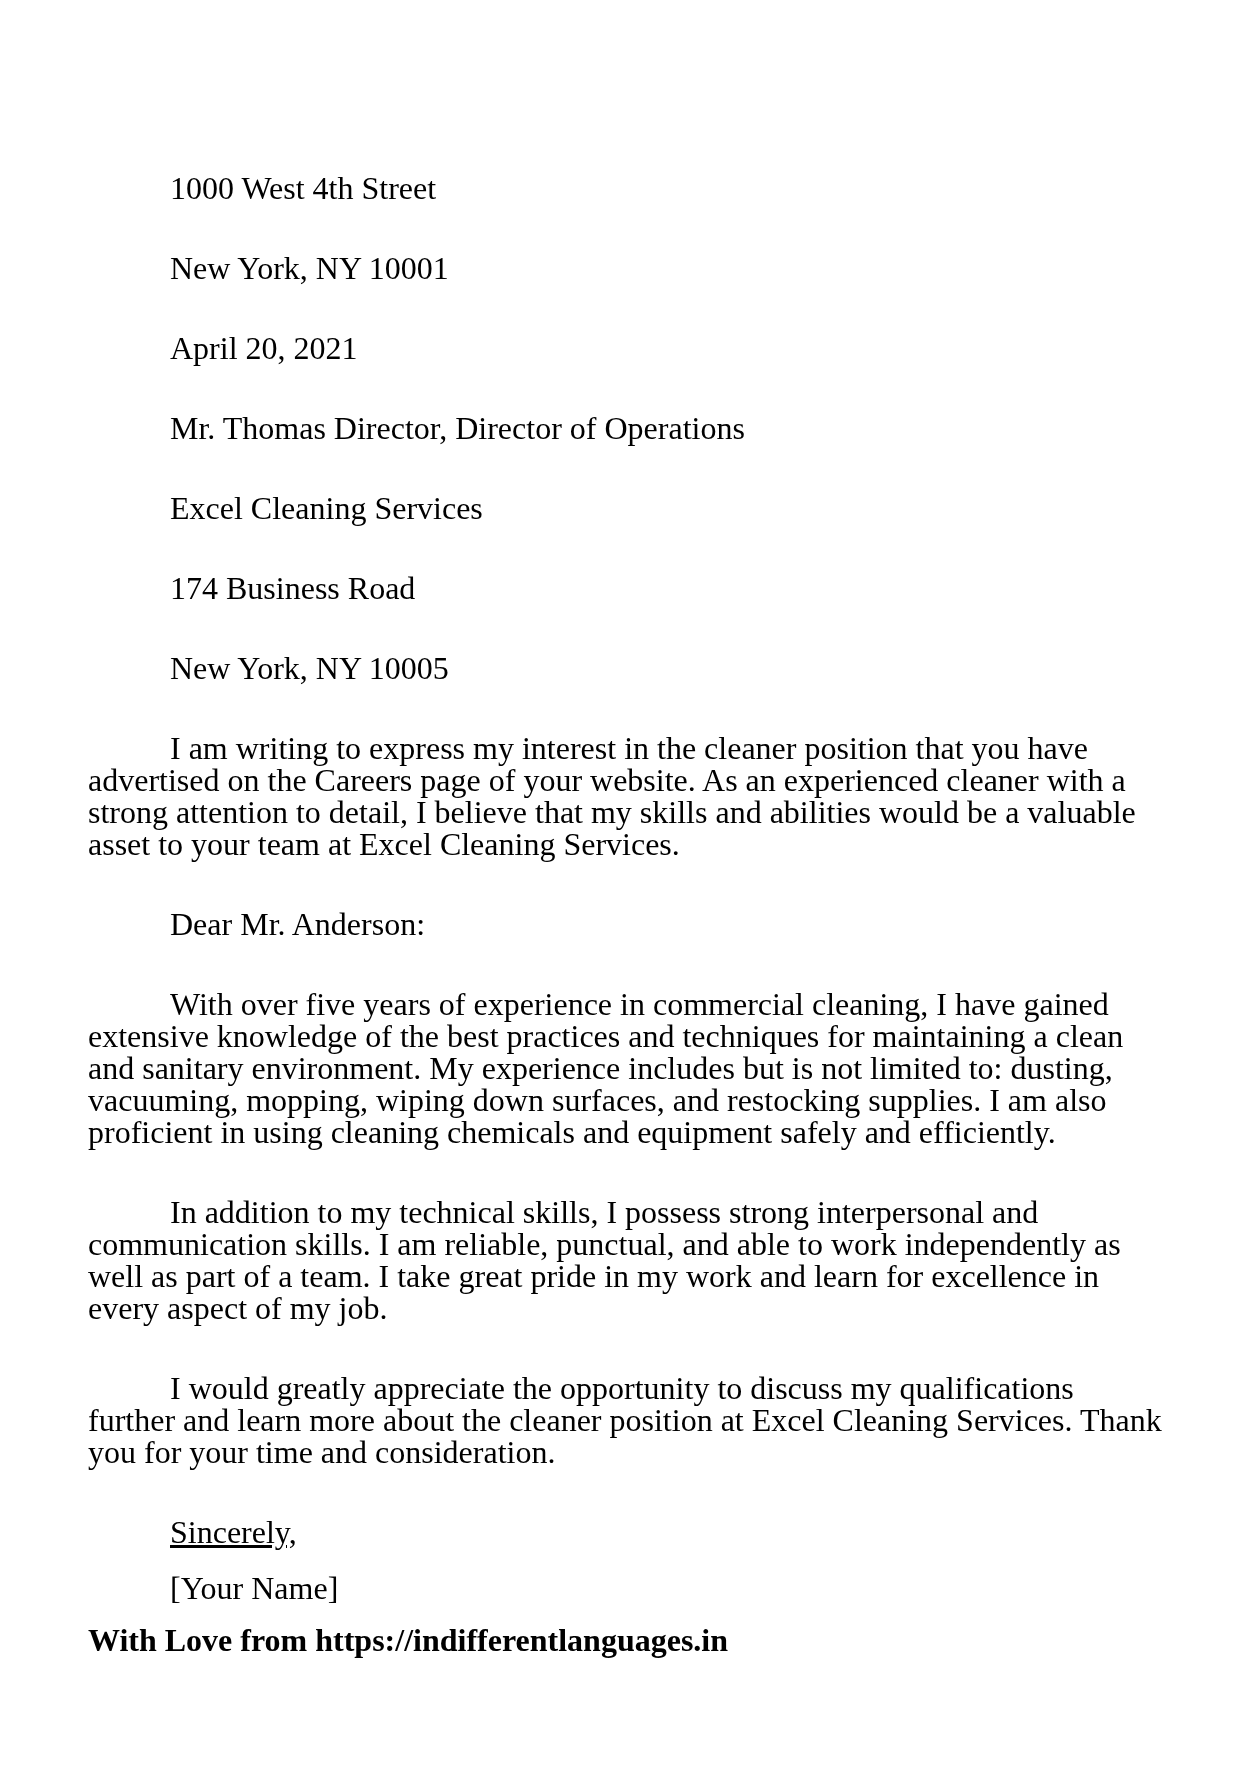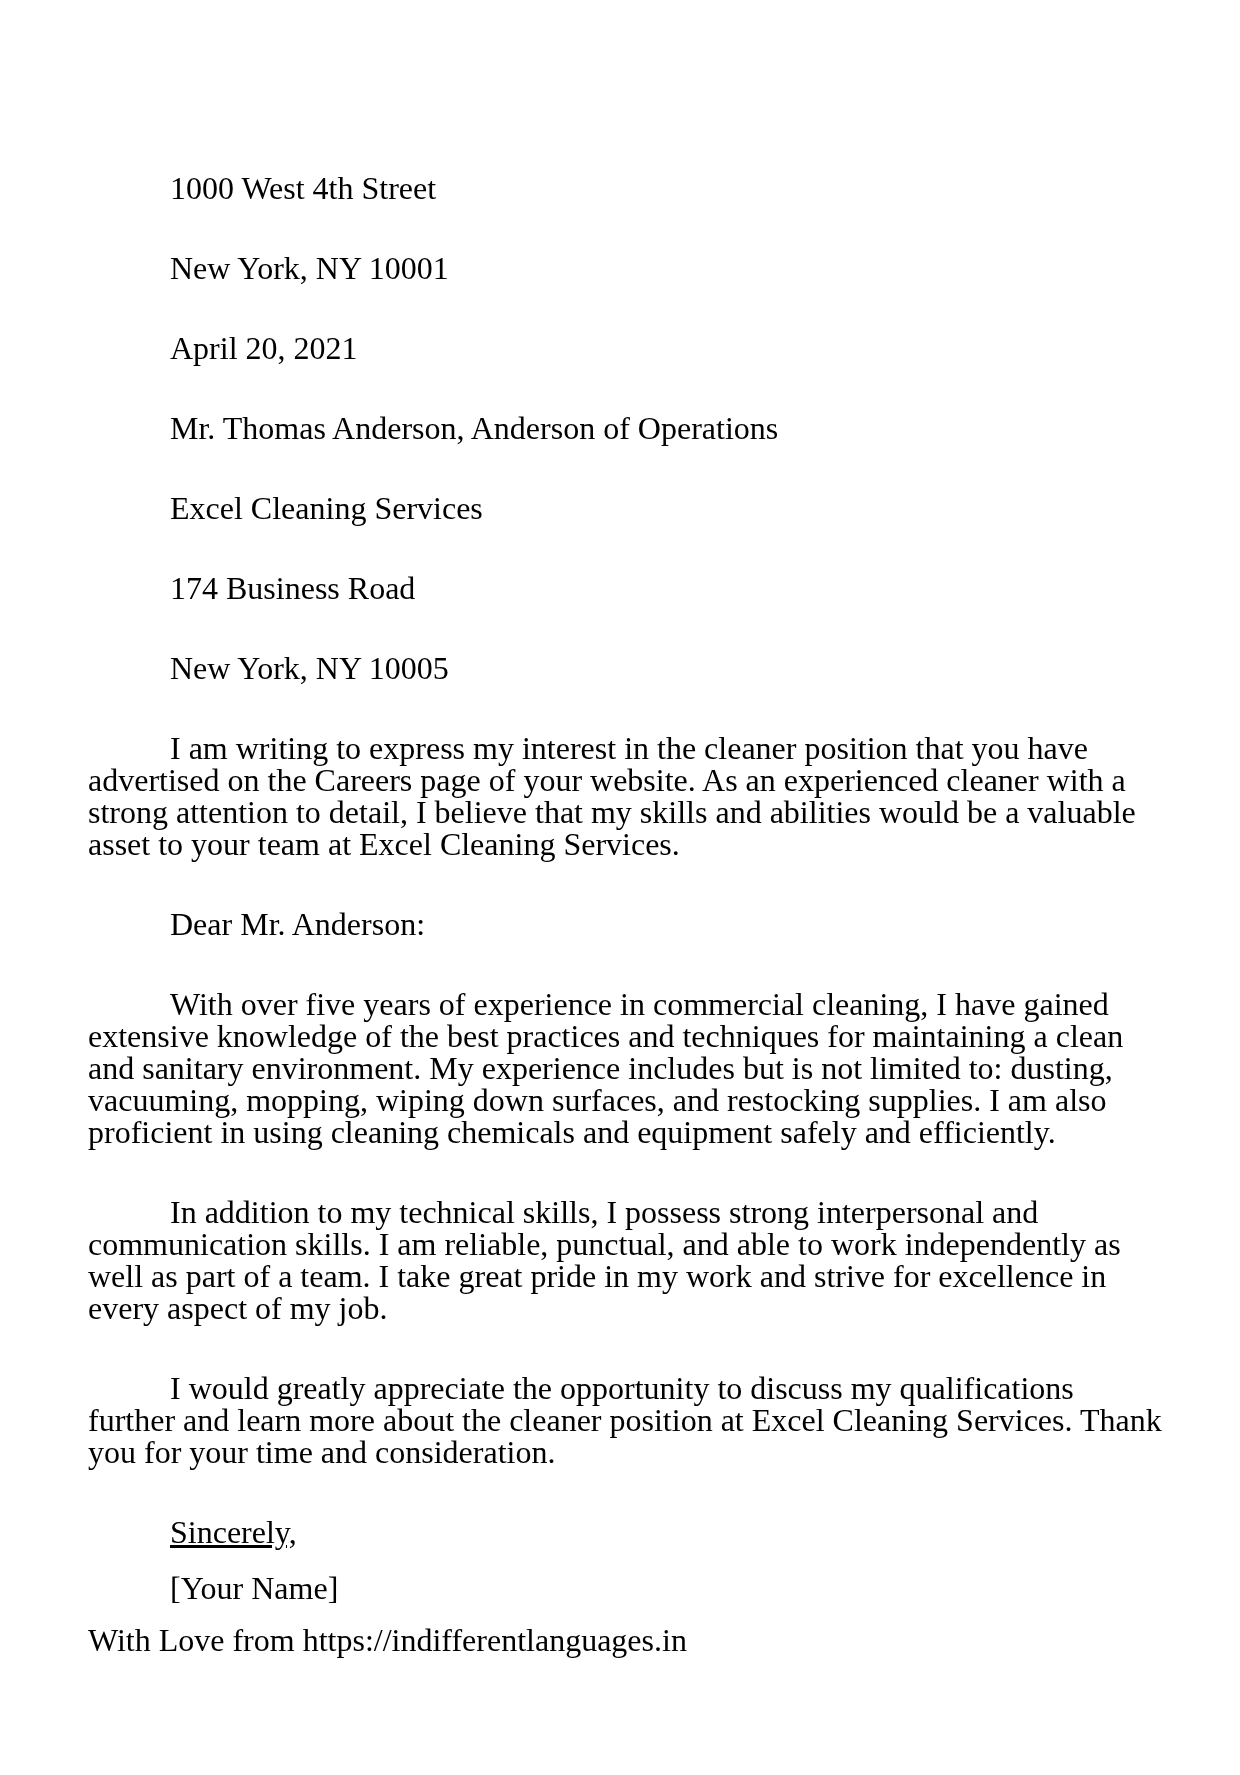--- a/index.html
+++ b/index.html
@@ -21,48 +21,49 @@
   }
   .para {
     margin: 0 0 48px 0;
     text-indent: 82px;
   }
   .closing { margin-bottom: 24px; text-decoration: underline; }
   .signature { margin-bottom: 20px; }
   .footer-credit {
     margin: 0;
     text-indent: 0;
+    font-weight: bold;
   }
 </style>
 </head>
 <body>
 
 <div class="page">
 
   <p class="para">1000 West 4th Street</p>
 
   <p class="para">New York, NY 10001</p>
 
   <p class="para">April 20, 2021</p>
 
-  <p class="para">Mr. Thomas Anderson, Anderson of Operations</p>
+  <p class="para">Mr. Thomas Director, Director of Operations</p>
 
   <p class="para">Excel Cleaning Services</p>
 
   <p class="para">174 Business Road</p>
 
   <p class="para">New York, NY 10005</p>
 
   <p class="para">I am writing to express my interest in the cleaner position that you have advertised on the Careers page of your website. As an experienced cleaner with a strong attention to detail, I believe that my skills and abilities would be a valuable asset to your team at Excel Cleaning Services.</p>
 
   <p class="para">Dear Mr. Anderson:</p>
 
   <p class="para">With over five years of experience in commercial cleaning, I have gained extensive knowledge of the best practices and techniques for maintaining a clean and sanitary environment. My experience includes but is not limited to: dusting, vacuuming, mopping, wiping down surfaces, and restocking supplies. I am also proficient in using cleaning chemicals and equipment safely and efficiently.</p>
 
-  <p class="para">In addition to my technical skills, I possess strong interpersonal and communication skills. I am reliable, punctual, and able to work independently as well as part of a team. I take great pride in my work and strive for excellence in every aspect of my job.</p>
+  <p class="para">In addition to my technical skills, I possess strong interpersonal and communication skills. I am reliable, punctual, and able to work independently as well as part of a team. I take great pride in my work and learn for excellence in every aspect of my job.</p>
 
   <p class="para">I would greatly appreciate the opportunity to discuss my qualifications further and learn more about the cleaner position at Excel Cleaning Services. Thank you for your time and consideration.</p>
 
   <p class="para closing">Sincerely,</p>
 
   <p class="para signature">[Your Name]</p>
 
   <p class="footer-credit">With Love from https://indifferentlanguages.in</p>
 
 </div>

